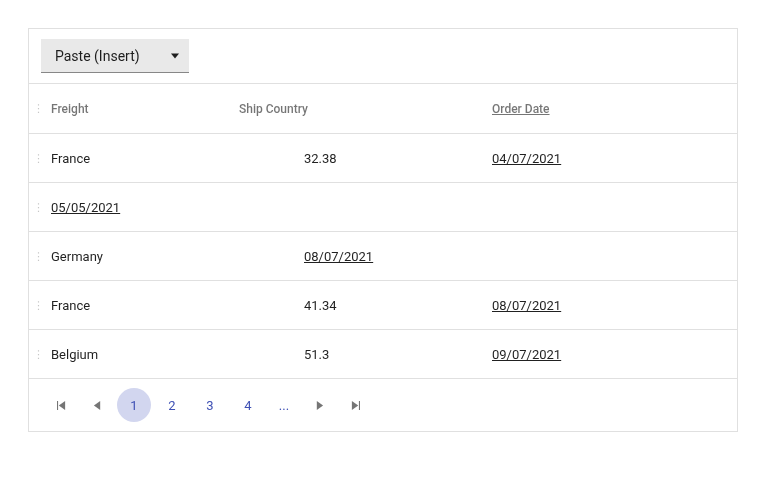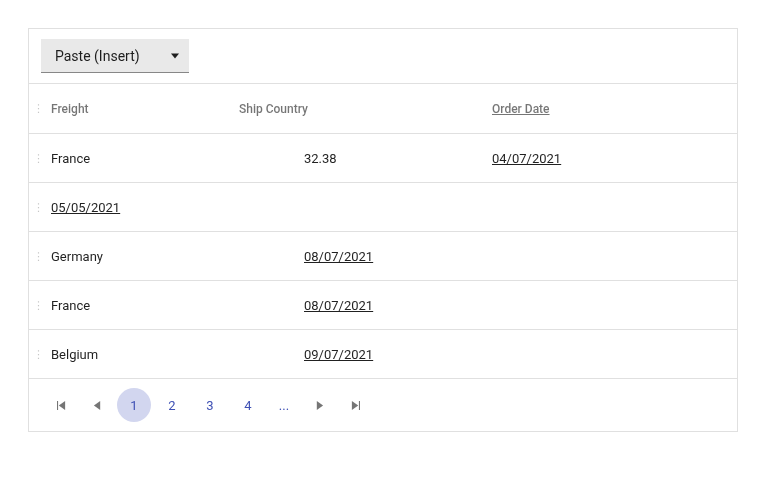--- a/index.html
+++ b/index.html
@@ -151,25 +151,27 @@
     <div class="col col-date">05/05/2021</div>
   </div>
   <div class="row">
     <div class="drag-dots">⋮</div>
     <div class="col col-country">Germany</div>
     <div class="col col-date">08/07/2021</div>
   </div>
   <div class="row">
     <div class="drag-dots">⋮</div>
     <div class="col col-country">France</div>
+    <div class="col col-freight">41.34</div>
     <div class="col col-date">08/07/2021</div>
   </div>
   <div class="row">
     <div class="drag-dots">⋮</div>
     <div class="col col-country">Belgium</div>
+    <div class="col col-freight">51.3</div>
     <div class="col col-date">09/07/2021</div>
   </div>
 
   <div class="pager">
     <span class="pgbtn">
       <svg viewBox="0 0 10 10">
           <rect x="0" y="0" width="1.2" height="10"></rect>
           <polygon points="9,0 9,10 2,5"></polygon>
         </svg>
     </span>

